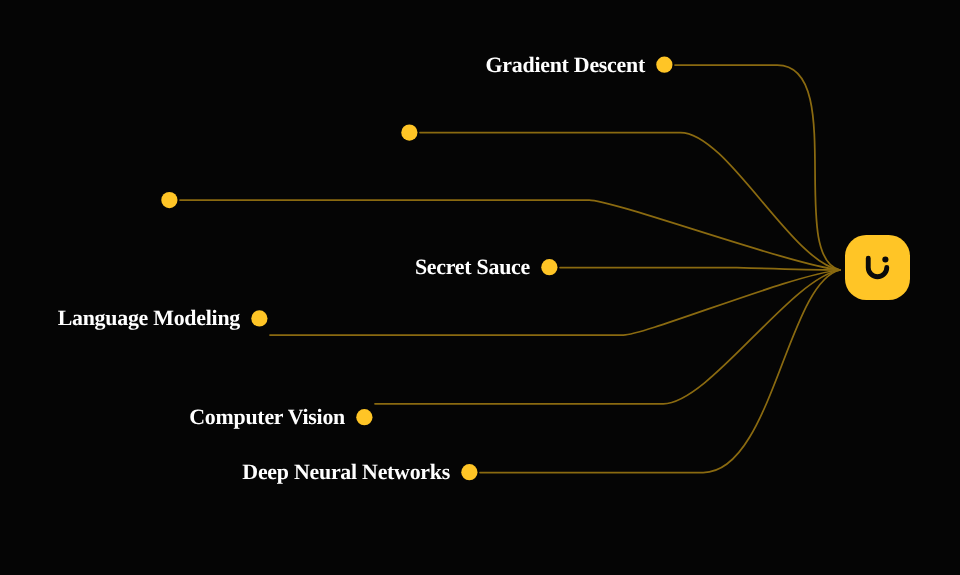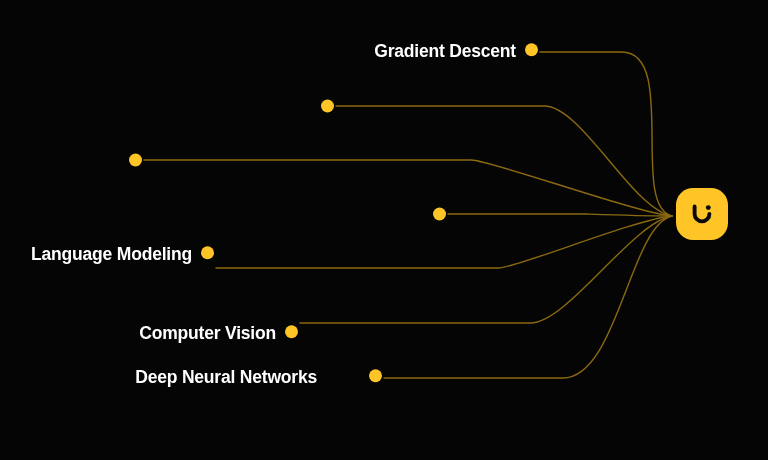--- a/index.html
+++ b/index.html
@@ -25,23 +25,24 @@
     position: absolute;
     left: 0;
     top: 0;
     width: 768px;
     height: 460px;
     pointer-events: none;
   }
   .node {
     position: absolute;
     display: flex;
-    align-items: flex-start;
+    align-items: center;
     white-space: nowrap;
     transform: translateY(-50%);
+    font-family: Liberation Serif, serif;
   }
   .node-label {
     color: #ffffff;
     font-size: 17.5px;
     font-weight: bold;
     letter-spacing: -0.2px;
     line-height: 1;
   }
   .node-dot {
     width: 13px;
@@ -83,31 +84,32 @@
         <span class="node-label">Gradient Descent</span>
         <span class="node-dot" style="background: rgb(255, 197, 38);"></span>
       </div>
       <div class="node" style="left: 0px; top: 106px; width: 334px; justify-content: flex-end;">
         <span class="node-dot" style="background: rgb(255, 197, 38);"></span>
       </div>
       <div class="node" style="left: 0px; top: 160px; width: 142px; justify-content: flex-end;">
         <span class="node-dot" style="background: rgb(255, 197, 38);"></span>
       </div>
       <div class="node" style="left: 0px; top: 214px; width: 446px; justify-content: flex-end;">
+        <span class="node-label">Secret Sauce</span>
         <span class="node-dot" style="background: rgb(255, 197, 38);"></span>
       </div>
       <div class="node" style="left: 0px; top: 255px; width: 214px; justify-content: flex-end;">
         <span class="node-label">Language Modeling</span>
         <span class="node-dot" style="background: rgb(255, 197, 38);"></span>
       </div>
       <div class="node" style="left: 0px; top: 334px; width: 298px; justify-content: flex-end;">
         <span class="node-label">Computer Vision</span>
         <span class="node-dot" style="background: rgb(255, 197, 38);"></span>
       </div>
-      <div class="node" style="left: 0px; top: 378px; width: 382px; justify-content: flex-end; gap: 43px;">
+      <div class="node" style="left: 0px; top: 378px; width: 382px; justify-content: flex-end;">
         <span class="node-label">Deep Neural Networks</span>
         <span class="node-dot" style="background: rgb(255, 197, 38);"></span>
       </div>
     </div>
 
   <div id="hub" style="left: 676px; top: 188px; width: 52px; height: 52px; border-radius: 17px; background: rgb(255, 197, 38);">
     <span>
       <svg width="30" height="30" viewBox="0 0 30 30" xmlns="http://www.w3.org/2000/svg">
         <path d="M7.6 7.5 L7.6 15.0 A7.4 7.4 0 0 0 22.4 15.0" fill="none" stroke="#0A0A0A" stroke-width="3.9" stroke-linecap="round"></path>
         <circle cx="21.3" cy="8.6" r="2.45" fill="#0A0A0A"></circle>

